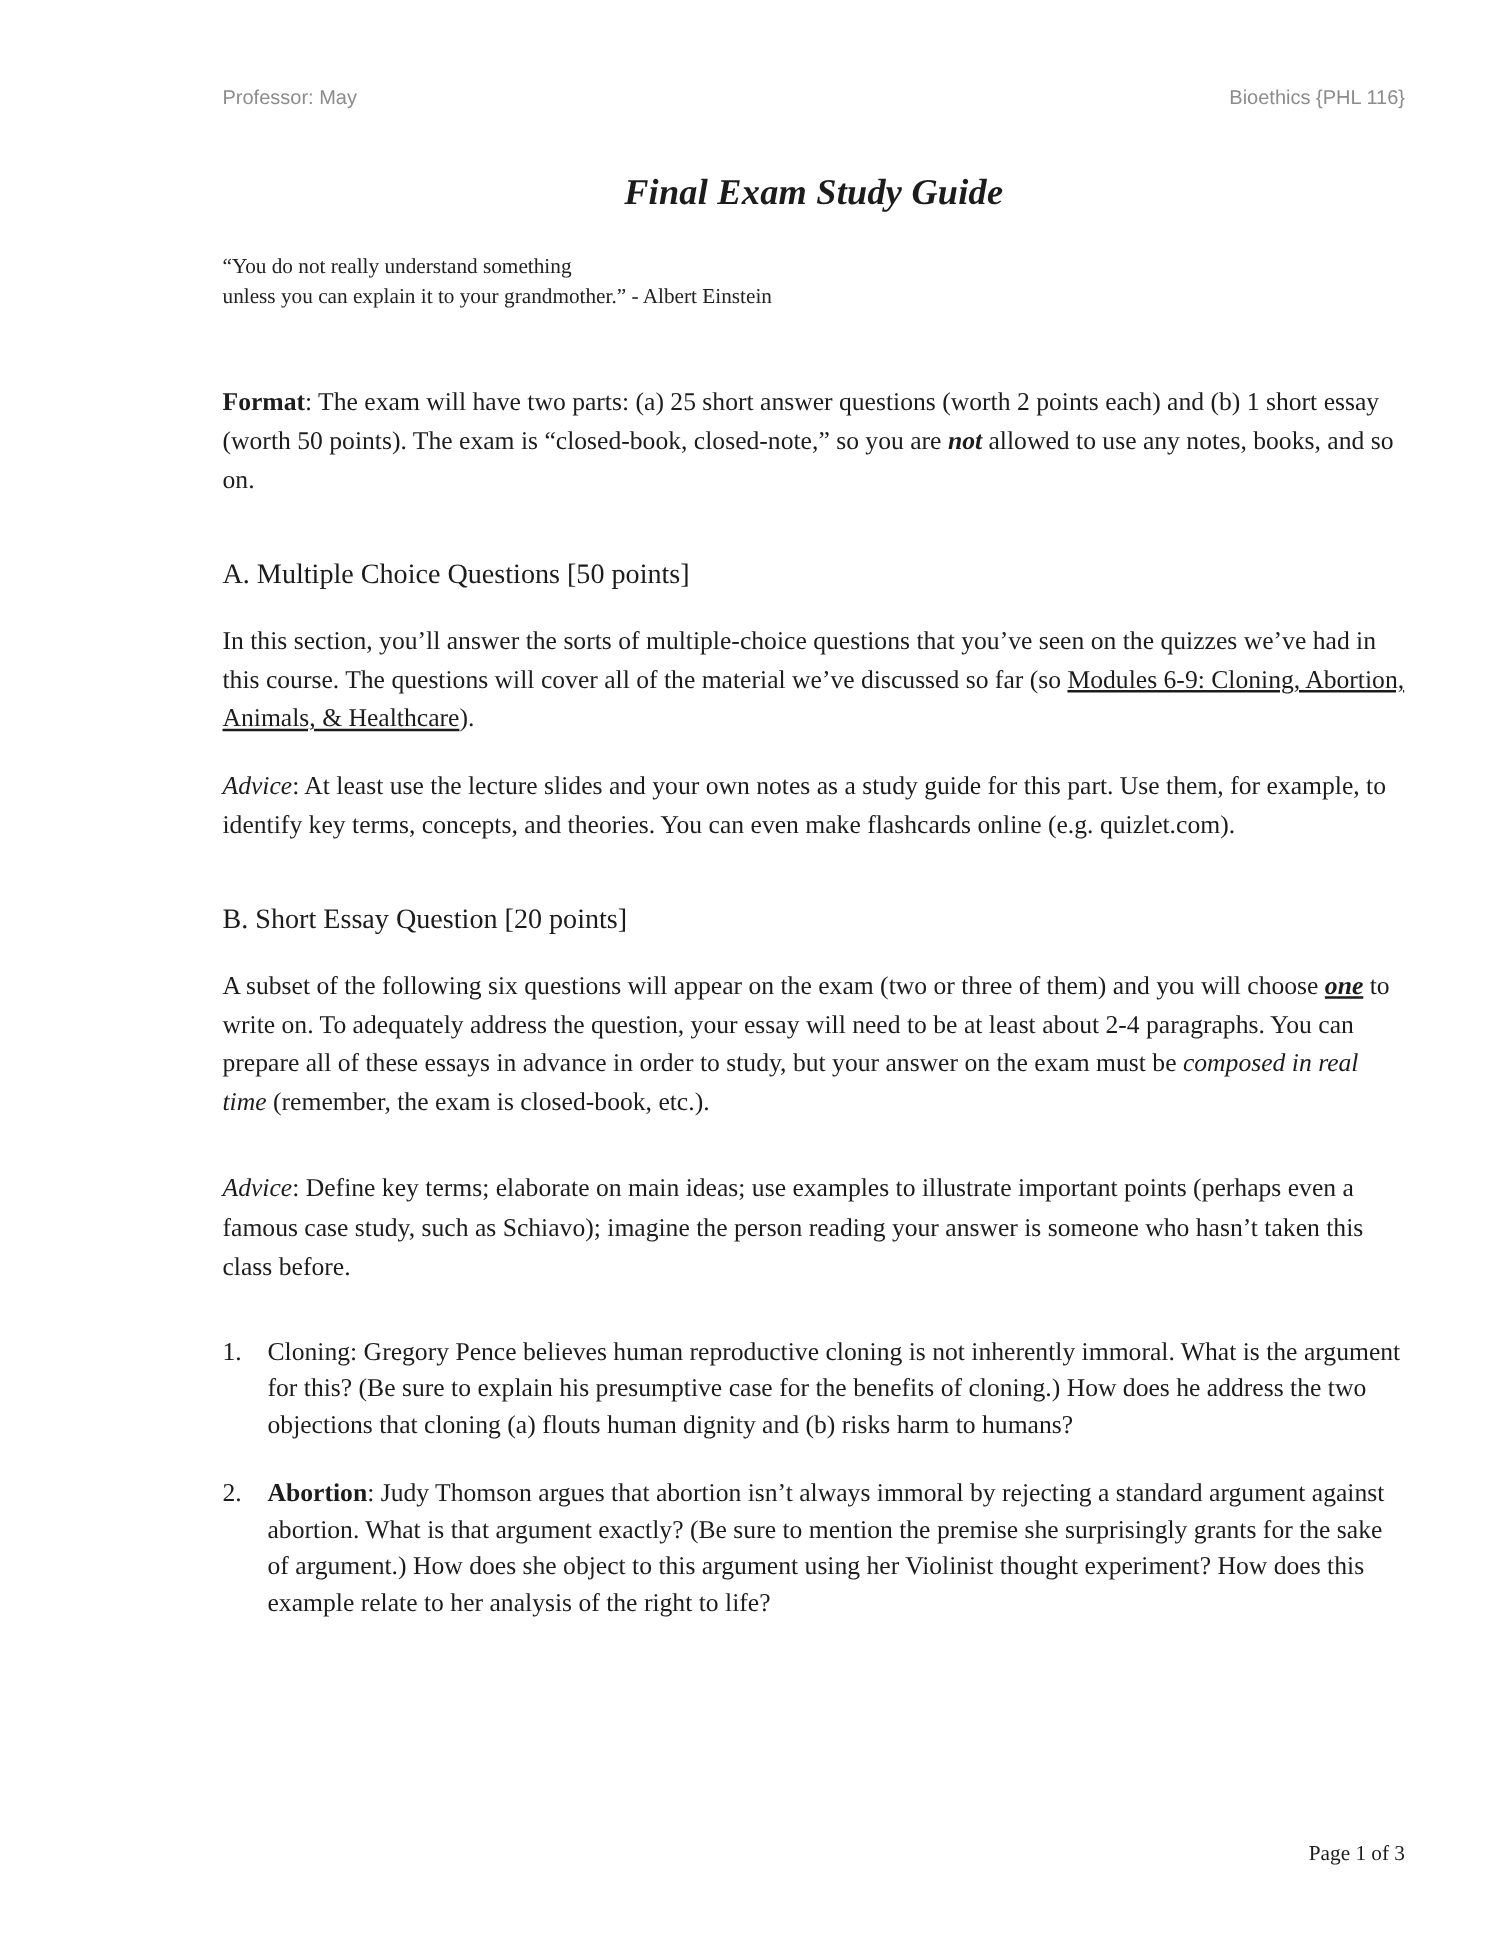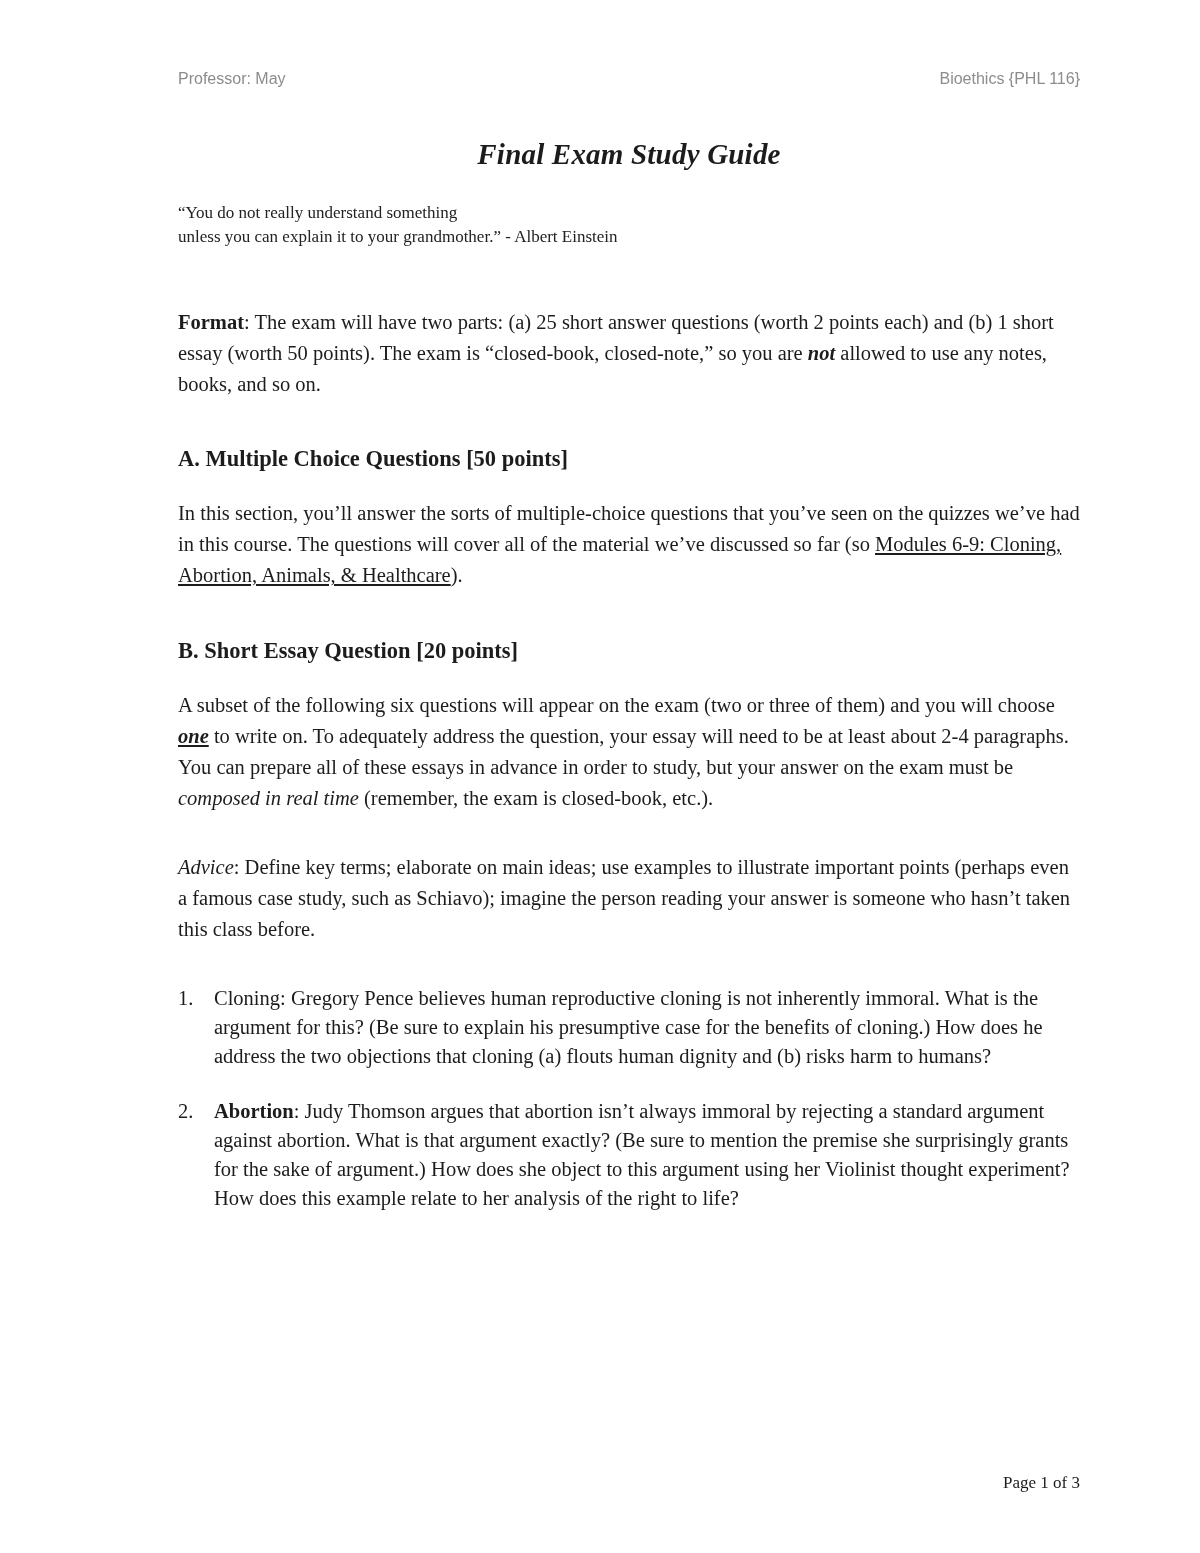--- a/index.html
+++ b/index.html
@@ -7,21 +7,21 @@
     padding: 0;
     background: #ffffff;
   }
   .page {
     position: relative;
     width: 1200px;
     min-height: 1553px;
     margin: 0 auto;
     background: #ffffff;
     box-sizing: border-box;
-    padding: 70px 120px 60px 178px;
+    padding: 70px 76px 60px 178px;
     display: flex;
     flex-direction: column;
     font-family: "Liberation Serif", "DejaVu Serif", serif;
     color: #1c1c1c;
   }
   .doc-header {
     display: flex;
     justify-content: space-between;
     align-items: baseline;
     font-family: "Liberation Sans", "DejaVu Sans", sans-serif;
@@ -45,21 +45,21 @@
   .body-para {
     margin: 22px 0 0 0;
     font-size: 20.5px;
     line-height: 1.52;
     text-align: left;
   }
   .para-format { margin-top: 58px; }
   .section-heading {
     margin: 46px 0 0 0;
     font-size: 22.5px;
-    font-weight: bold;
+    font-weight: normal;
   }
   .section-heading + .body-para { margin-top: 26px; }
   .para-advice-b { margin-top: 38px; }
   .question-list {
     margin: 38px 0 0 0;
     padding: 0;
     list-style: none;
   }
   .question-item {
     display: flex;
@@ -98,20 +98,21 @@
     <div>“You do not really understand something</div>
     <div>unless you can explain it to your grandmother.” - Albert Einstein</div>
   </div>
 
   <p class="body-para para-format"><span style="font-weight: bold;">Format</span><span>: The exam will have two parts: (a) 25 short answer questions (worth 2 points each) and (b) 1 short essay (worth 50 points). The exam is “closed-book, closed-note,” so you are </span><span style="font-style: italic; font-weight: bold;">not</span><span> allowed to use any notes, books, and so on.</span></p>
 
   <h2 class="section-heading">A. Multiple Choice Questions [50 points]</h2>
 
   <p class="body-para"><span>In this section, you’ll answer the sorts of multiple-choice questions that you’ve seen on the quizzes we’ve had in this course. The questions will cover all of the material we’ve discussed so far (so </span><span style="text-decoration: underline;">Modules 6-9: Cloning, Abortion, Animals, &amp; Healthcare</span><span>).</span></p>
 
+  <p class="body-para"><span style="font-style: italic;">Advice</span><span>: At least use the lecture slides and your own notes as a study guide for this part. Use them, for example, to identify key terms, concepts, and theories. You can even make flashcards online (e.g. quizlet.com).</span></p>
 
   <h2 class="section-heading">B. Short Essay Question [20 points]</h2>
 
   <p class="body-para"><span>A subset of the following six questions will appear on the exam (two or three of them) and you will choose </span><span style="font-weight: bold; font-style: italic; text-decoration: underline;">one</span><span> to write on. To adequately address the question, your essay will need to be at least about 2-4 paragraphs. You can prepare all of these essays in advance in order to study, but your answer on the exam must be </span><span style="font-style: italic;">composed in real time</span><span> (remember, the exam is closed-book, etc.).</span></p>
 
   <p class="body-para para-advice-b"><span style="font-style: italic;">Advice</span><span>: Define key terms; elaborate on main ideas; use examples to illustrate important points (perhaps even a famous case study, such as Schiavo); imagine the person reading your answer is someone who hasn’t taken this class before.</span></p>
 
   <ol class="question-list">
     <li class="question-item">
       <span class="q-number">1.</span>

